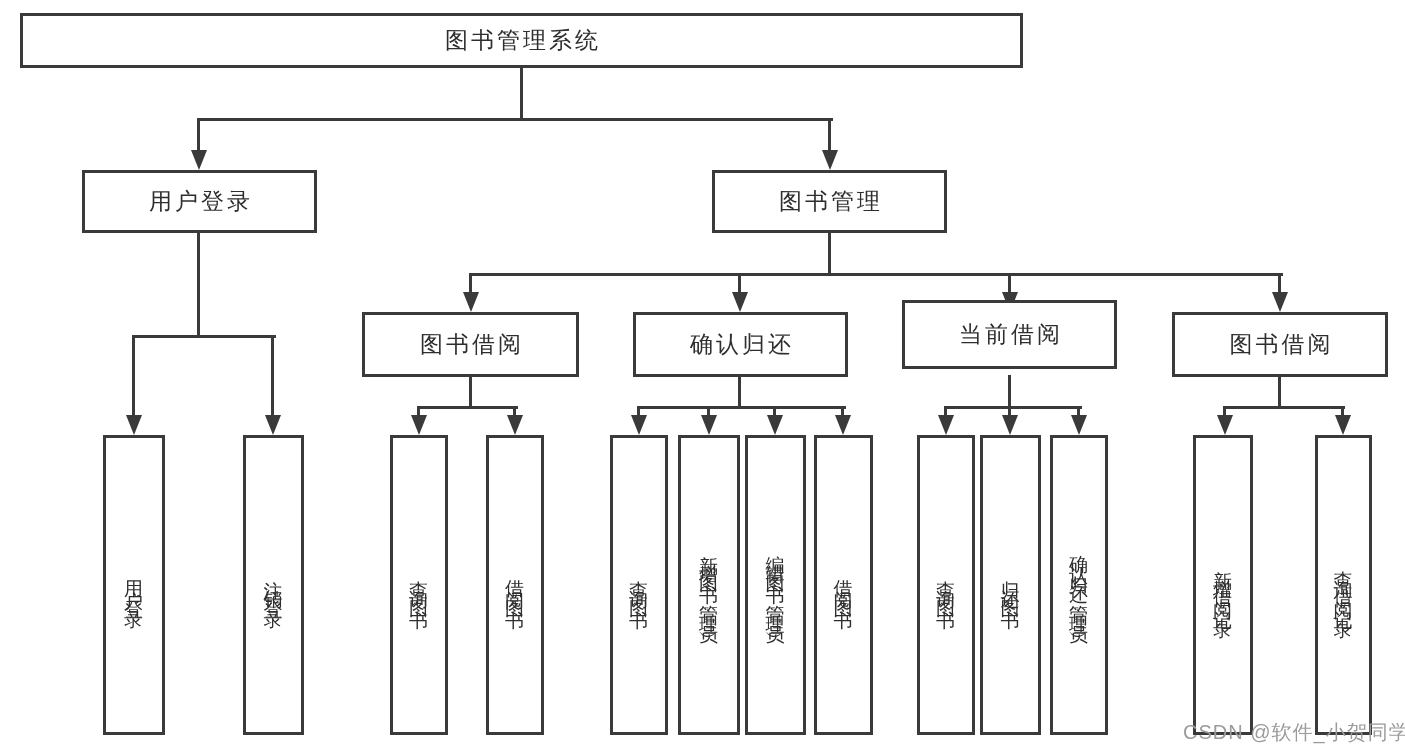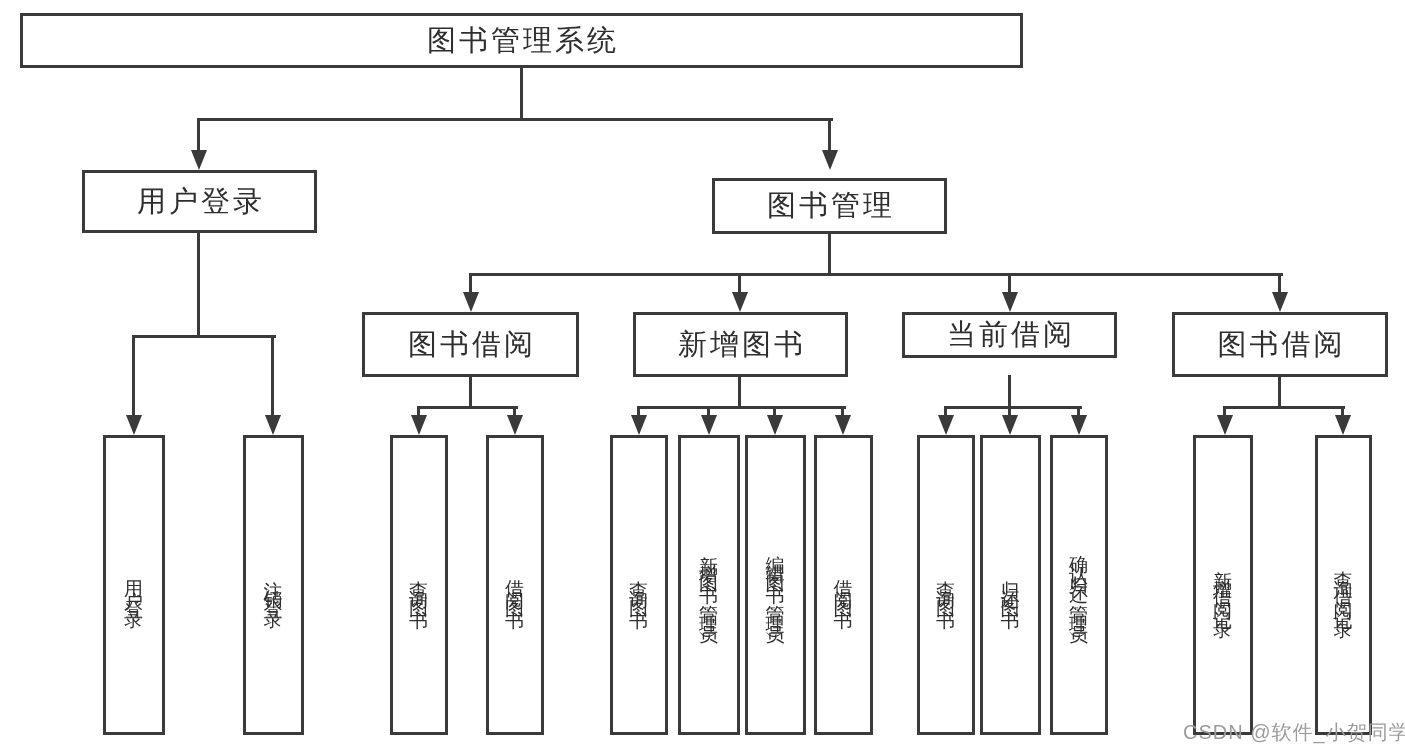--- a/index.html
+++ b/index.html
@@ -5,21 +5,21 @@
   html,body{margin:0;padding:0;background:#ffffff;}
   #canvas{
     position:relative;width:1405px;height:747px;background:#ffffff;overflow:hidden;
     font-family:"Liberation Sans","DejaVu Sans",sans-serif;
   }
   .box{
     position:absolute;box-sizing:border-box;background:#ffffff;
     border:3px solid #3a3a3a;display:flex;align-items:center;justify-content:center;
     color:#2e2e2e;
   }
-  .hlabel{font-size:29px;letter-spacing:3px;white-space:nowrap;text-indent:3px;}
+  .hlabel{font-size:23px;letter-spacing:3px;white-space:nowrap;text-indent:3px;}
   .vlabel{
     writing-mode:vertical-rl;text-orientation:mixed;
     font-size:19px;letter-spacing:10px;white-space:nowrap;line-height:1;
   }
   .seg{position:absolute;background:#3a3a3a;}
   .arrow{
     position:absolute;width:0;height:0;
     border-left:8px solid transparent;border-right:8px solid transparent;
     border-top:20px solid #3a3a3a;
   }
@@ -92,31 +92,31 @@
   <div class="seg" style="left:1341px;top:406px;width:3px;height:11px"></div>
   <div class="arrow" style="left:1335px;top:415px"></div>
 
   <div class="box" style="left:20px;top:13px;width:1003px;height:55px">
     <span class="hlabel">图书管理系统</span>
   </div>
 
   <div class="box" style="left:82px;top:170px;width:235px;height:63px">
     <span class="hlabel">用户登录</span>
   </div>
-  <div class="box" style="left:712px;top:178px;width:235px;height:56px">
+  <div class="box" style="left:712px;top:170px;width:235px;height:63px">
     <span class="hlabel">图书管理</span>
   </div>
 
   <div class="box" style="left:362px;top:312px;width:217px;height:65px">
     <span class="hlabel">图书借阅</span>
   </div>
   <div class="box" style="left:633px;top:312px;width:215px;height:65px">
-    <span class="hlabel">新增图书</span>
+    <span class="hlabel">确认归还</span>
   </div>
-  <div class="box" style="left:902px;top:312px;width:215px;height:46px">
+  <div class="box" style="left:902px;top:300px;width:215px;height:69px">
     <span class="hlabel">当前借阅</span>
   </div>
   <div class="box" style="left:1172px;top:312px;width:216px;height:65px">
     <span class="hlabel">图书借阅</span>
   </div>
 
   <div class="box" style="left:103px;top:435px;width:62px;height:300px">
     <span class="vlabel">用户登录</span>
   </div>
   <div class="box" style="left:243px;top:435px;width:61px;height:300px">

